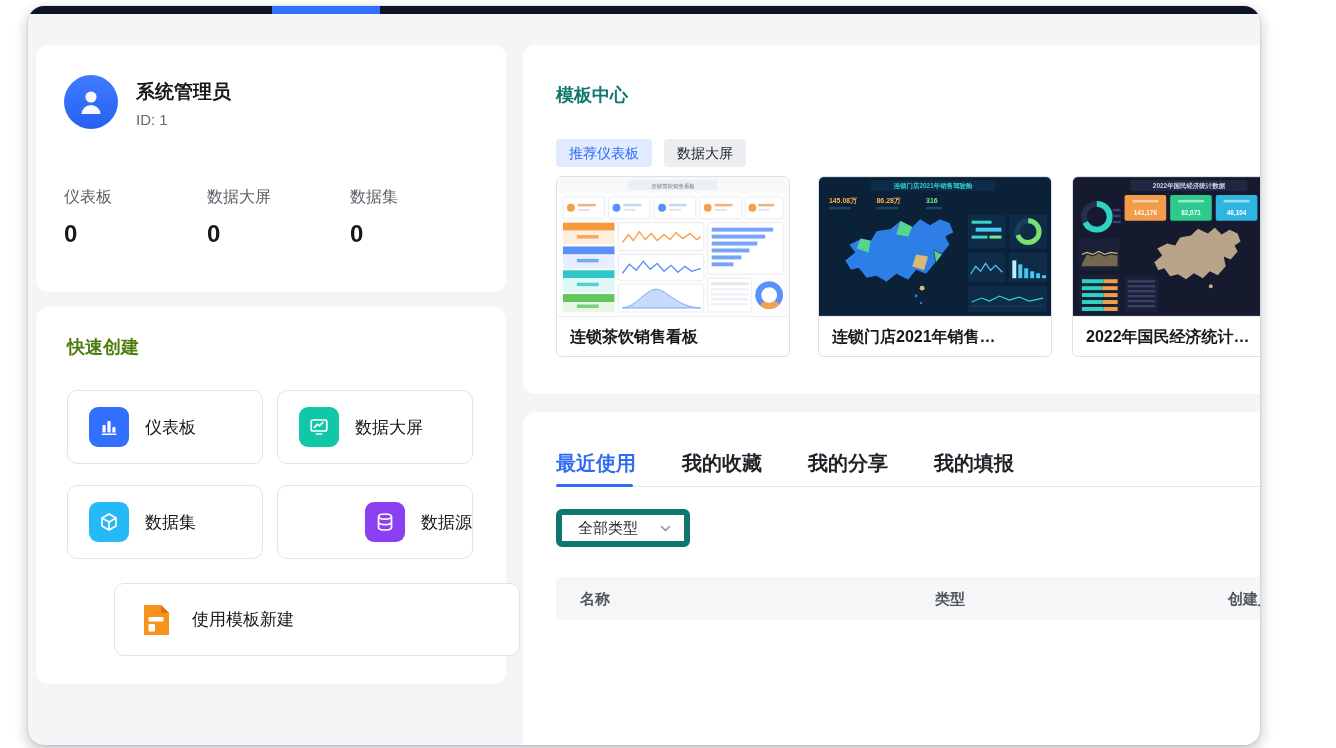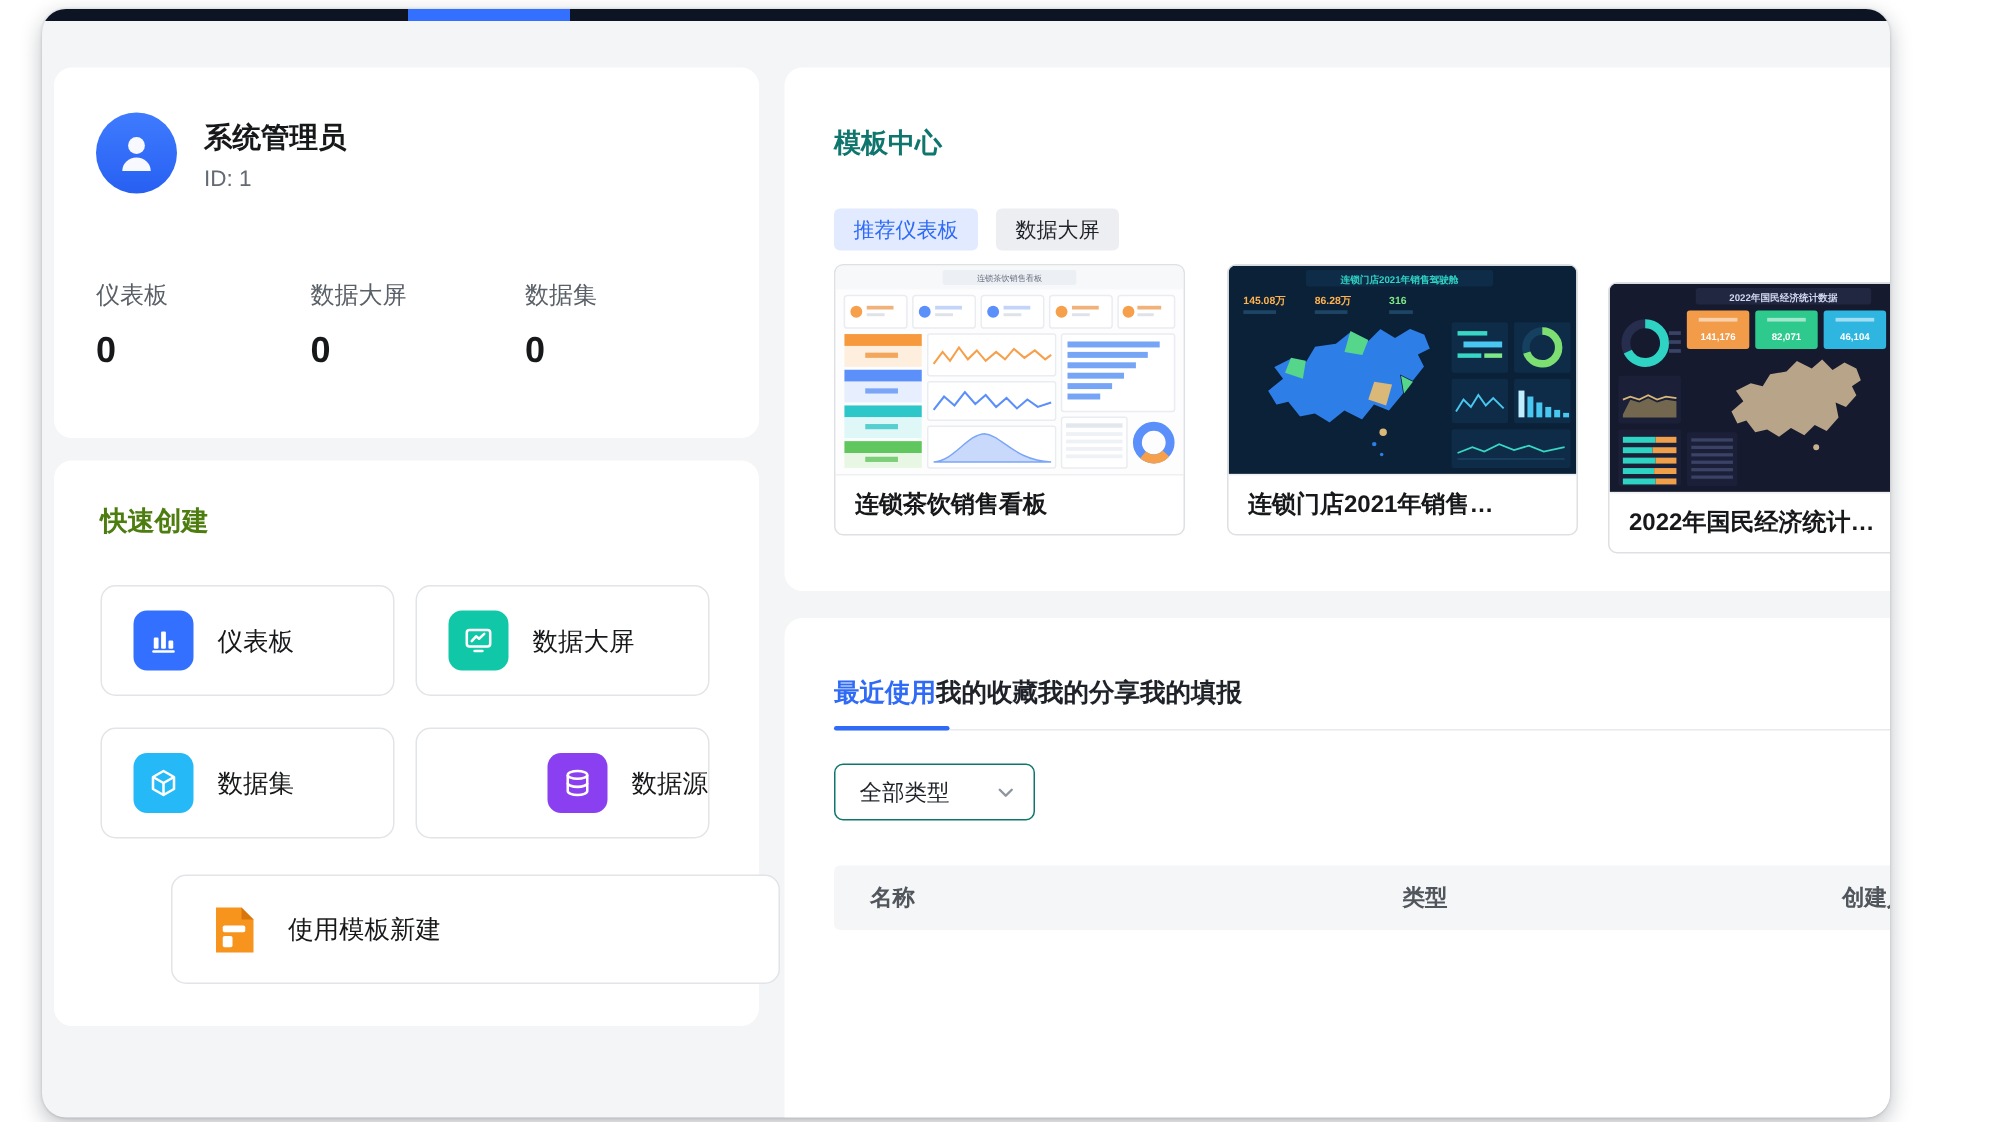--- a/index.html
+++ b/index.html
@@ -48,27 +48,27 @@
   .pill.active   { background:#e1eafe; color:#2f6bf6; }
   .pill.inactive { background:#eceef1; color:#1f2329; }
   .tpl-card { position:absolute; top:131px; width:234px; height:181px; border:1px solid #dee0e3;
               border-radius:6px; overflow:hidden; background:#fff; cursor:pointer; }
   .tpl-thumb { width:232px; height:139px; display:block; }
   .tpl-label { height:40px; line-height:40px; padding:0 13px; font-size:16px; font-weight:700;
                color:#17181a; border-top:1px solid #eef0f2; white-space:nowrap; overflow:hidden; }
 
   
   .recent-panel { left:495px; top:406px; width:799px; height:333px; border-radius:12px 0 0 0; }
-  .tabs { position:absolute; left:33px; top:38px; display:flex; font-size:17px; font-weight:600; color:#1f2329; }
+  .tabs { position:absolute; left:33px; top:38px; display:flex; gap:46px; font-size:20px; font-weight:600; color:#1f2329; }
   .tab { cursor:pointer; white-space:nowrap; }
   .tab.active { color:#2f6bf6; }
   .tabs-divider { position:absolute; left:33px; right:0; top:74px; height:1px; background:#e7e9ec; }
   .tab-underline { position:absolute; left:33px; top:72px; width:77px; height:3px; background:#2f6bf6; border-radius:2px; }
   .type-filter { position:absolute; left:33px; top:97px; width:134px; height:38px; background:#fff;
-                 border:1px solid #0f766e; border-radius:6px; display:flex; align-items:center;
+                 border:6px solid #0f766e; border-radius:6px; display:flex; align-items:center;
                  justify-content:space-between; padding:0 12px 0 16px; font-size:15px; color:#1f2329; cursor:pointer; }
   .table-header { position:absolute; left:33px; right:0; top:165px; height:43px; background:#f5f6f7;
                   border-radius:4px 0 0 4px; font-size:15px; font-weight:700; color:#51565d; }
   .th { position:absolute; top:0; line-height:43px; }
   .th.c1 { left:24px; } .th.c2 { left:379px; } .th.c3 { left:672px; }
 
   svg text { font-family:"Liberation Sans","DejaVu Sans",sans-serif; }
 </style>
 </head>
 <body>
@@ -284,21 +284,21 @@
           <rect x="219" y="97" width="4" height="5" fill="#49c7f0"></rect>
             <rect x="225" y="99" width="4" height="3" fill="#49c7f0"></rect>
           <rect x="150" y="110" width="80" height="26" rx="1.5" fill="#0e2c48"></rect>
           <polyline points="154,126 164,122 172,125 182,120 192,124 202,121 212,125 226,122" fill="none" stroke="#38d6c4" stroke-width="1.2"></polyline>
           <polyline points="154,130 226,130" stroke="#1d4565" stroke-width="1"></polyline>
         </g>
       </svg>
       <div class="tpl-label">连锁门店2021年销售…</div>
     </div>
 
-    <div class="tpl-card" style="left:549px;margin-top:12px;">
+    <div class="tpl-card" style="left:549px;">
       <svg class="tpl-thumb" viewBox="0 0 234 140">
         <rect width="234" height="140" fill="#161a2e"></rect>
         <rect x="58" y="3" width="118" height="11" rx="2" fill="#212740"></rect>
         <text x="117" y="11.5" font-size="6.5" fill="#cfd6ee" text-anchor="middle" font-weight="bold">2022年国民经济统计数据</text>
         <g>
           <circle cx="24" cy="40" r="13" fill="none" stroke="#262d4d" stroke-width="6"></circle>
           <circle cx="24" cy="40" r="13" fill="none" stroke="#2fd3c3" stroke-width="6" stroke-dasharray="55 27" transform="rotate(-90 24 40)"></circle>
           <rect x="40" y="32" width="8" height="2.5" fill="#3a4266"></rect>
             <rect x="40" y="38" width="8" height="2.5" fill="#3a4266"></rect>
             <rect x="40" y="44" width="8" height="2.5" fill="#3a4266"></rect>

